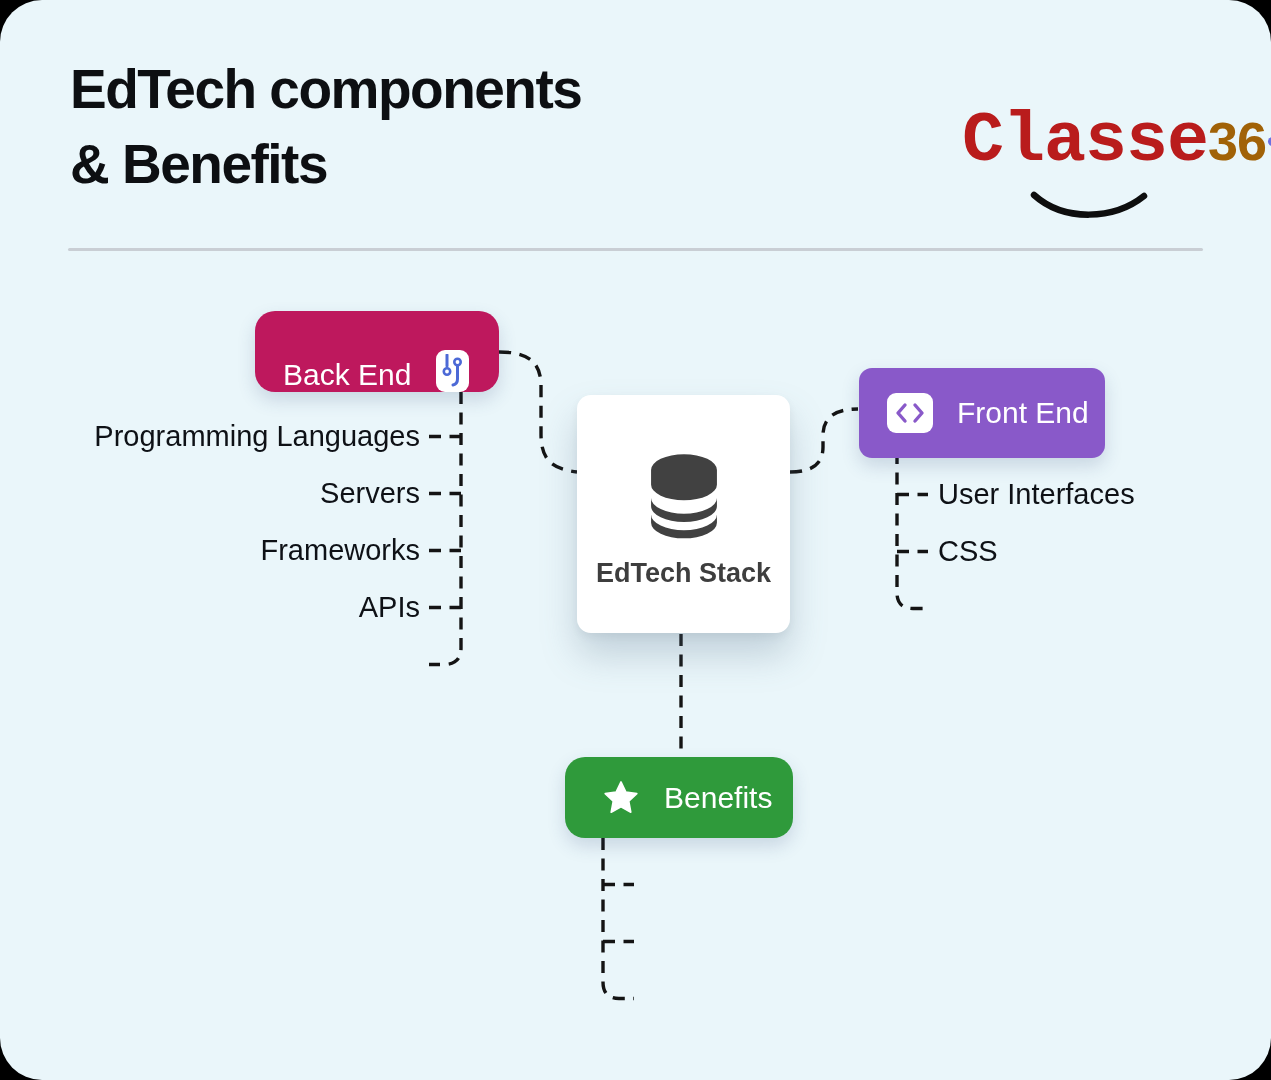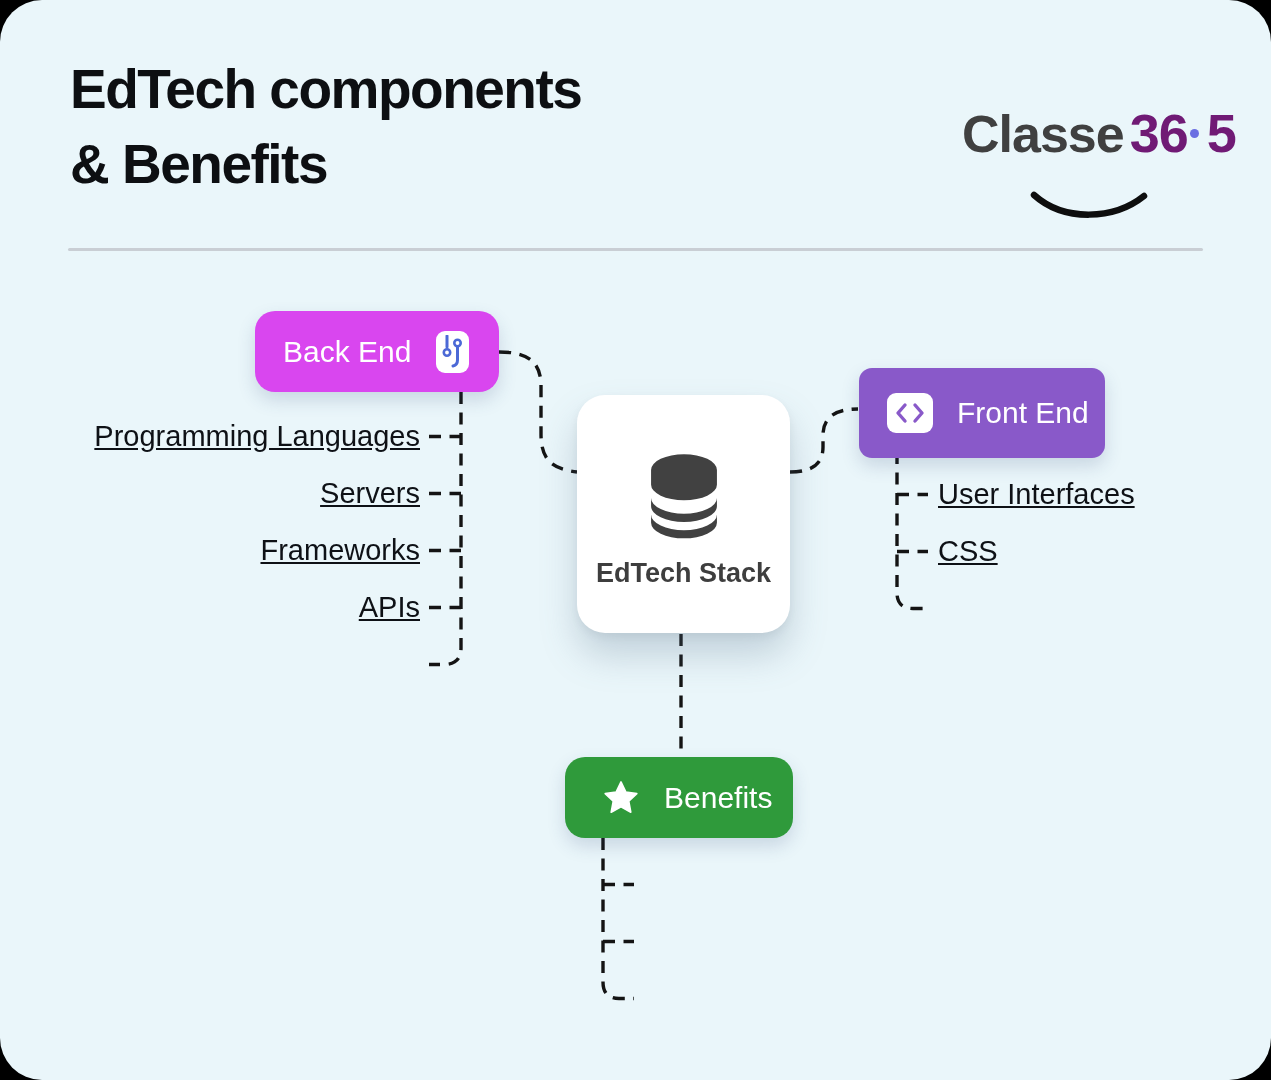--- a/index.html
+++ b/index.html
@@ -8,51 +8,51 @@
     border-radius:42px;overflow:hidden;
     font-family:"Liberation Sans", sans-serif;color:#101318;
   }
   
   .title{
     position:absolute;left:70px;top:52px;margin:0;
     font-size:55px;line-height:1.36;font-weight:700;letter-spacing:-1.5px;
     color:#0d0f12;white-space:pre-line;
   }
   .logo{position:absolute;left:962px;top:102px;display:flex;align-items:baseline;}
-  .logo .black{font-family:Liberation Sans, sans-serif;font-weight:700;font-size:52px;color:#404040;letter-spacing:-1px;}
-  .logo .accent{font-weight:700;font-size:54px;color:#701a75;letter-spacing:-1px;margin-left:6px;}
+  .logo .black{font-family:Liberation Mono, monospace;font-weight:700;font-size:70px;color:#b91c1c;letter-spacing:-1px;}
+  .logo .accent{font-weight:700;font-size:54px;color:#a16207;letter-spacing:-1px;}
   .logo .dot{width:9px;height:9px;border-radius:50%;background:#6B6FE2;display:inline-block;margin:0 2px;transform:translateY(-14px);}
   .smile{position:absolute;left:1028px;top:190px;}
   .divider{position:absolute;left:68px;top:248px;width:1135px;height:3px;background:#C9CED4;border-radius:2px;}
 
   
   svg.wires{position:absolute;left:0;top:0;pointer-events:none;}
   .wire{fill:none;stroke:#141414;stroke-width:3.4;stroke-dasharray:12 8.5;}
 
   
   .node{position:absolute;display:flex;align-items:center;border-radius:20px;color:#fff;
         font-size:30px;box-shadow:0 8px 18px rgba(50,70,120,.18);}
   .node-backend{left:255px;top:311px;width:244px;height:81px;justify-content:space-between;padding:0 30px 0 28px;box-sizing:border-box;}
   .node-frontend{left:859px;top:368px;width:246px;height:90px;gap:24px;padding-left:28px;box-sizing:border-box;border-radius:13px;}
   .node-benefits{left:565px;top:757px;width:228px;height:81px;gap:24px;padding-left:32px;box-sizing:border-box;}
   .badge{background:#fff;border-radius:9px;display:flex;align-items:center;justify-content:center;}
   .badge.circuit{width:33px;height:42px;}
   .badge.code{width:46px;height:40px;}
 
   
   .card{
-    position:absolute;left:577px;top:395px;width:213px;height:238px;background:#fff;border-radius:28px;
+    position:absolute;left:577px;top:395px;width:213px;height:238px;background:#fff;border-radius:14px;
     box-shadow:0 22px 36px rgba(90,115,140,.28), 0 4px 10px rgba(0,0,0,.06);
     display:flex;flex-direction:column;align-items:center;justify-content:center;gap:14px;
   }
   .card .label{font-size:27px;font-weight:700;color:#3E3E3E;}
 
   
   .list{position:absolute;font-size:29px;color:#0e1116;}
-  .list .li{height:57px;display:flex;align-items:center;text-decoration:underline;}
+  .list .li{height:57px;display:flex;align-items:center;}
   .list-left{left:60px;top:408px;width:360px;}
   .list-left .li{justify-content:flex-end;text-align:right;}
   .list-right{left:938px;top:466px;width:330px;}
   .list-bottom{left:645px;top:856px;width:460px;}
 </style>
 </head>
 <body>
 
 <div class="canvas">
 
@@ -87,21 +87,21 @@
 
     <path class="wire" d="M 897 452 L 897 593 Q 897 608.5 913 608.5 L 928 608.5"></path>
     <path class="wire" d="M 897 494.5 L 928 494.5"></path>
     <path class="wire" d="M 897 551.5 L 928 551.5"></path>
 
     <path class="wire" d="M 603 838 L 603 982 Q 603 998.5 619 998.5 L 634 998.5"></path>
     <path class="wire" d="M 603 884.5 L 634 884.5"></path>
     <path class="wire" d="M 603 941.5 L 634 941.5"></path>
   </svg>
 
-  <div class="node node-backend" style="background: #d946ef;">
+  <div class="node node-backend" style="background: #be185d; align-items: flex-end;">
     <span>Back End</span>
     <span class="badge circuit">
       <svg width="25" height="34" viewBox="0 0 25 34">
         <g fill="none" stroke="#4C69D6" stroke-width="3" stroke-linecap="round">
           <path d="M7 1 L7 12"></path>
           <circle cx="7" cy="17.5" r="3.2" stroke-width="2.6"></circle>
           <circle cx="17.5" cy="8" r="3.2" stroke-width="2.6"></circle>
           <path d="M17.5 12 L17.5 25 Q17.5 30 13 31"></path>
         </g>
       </svg>

